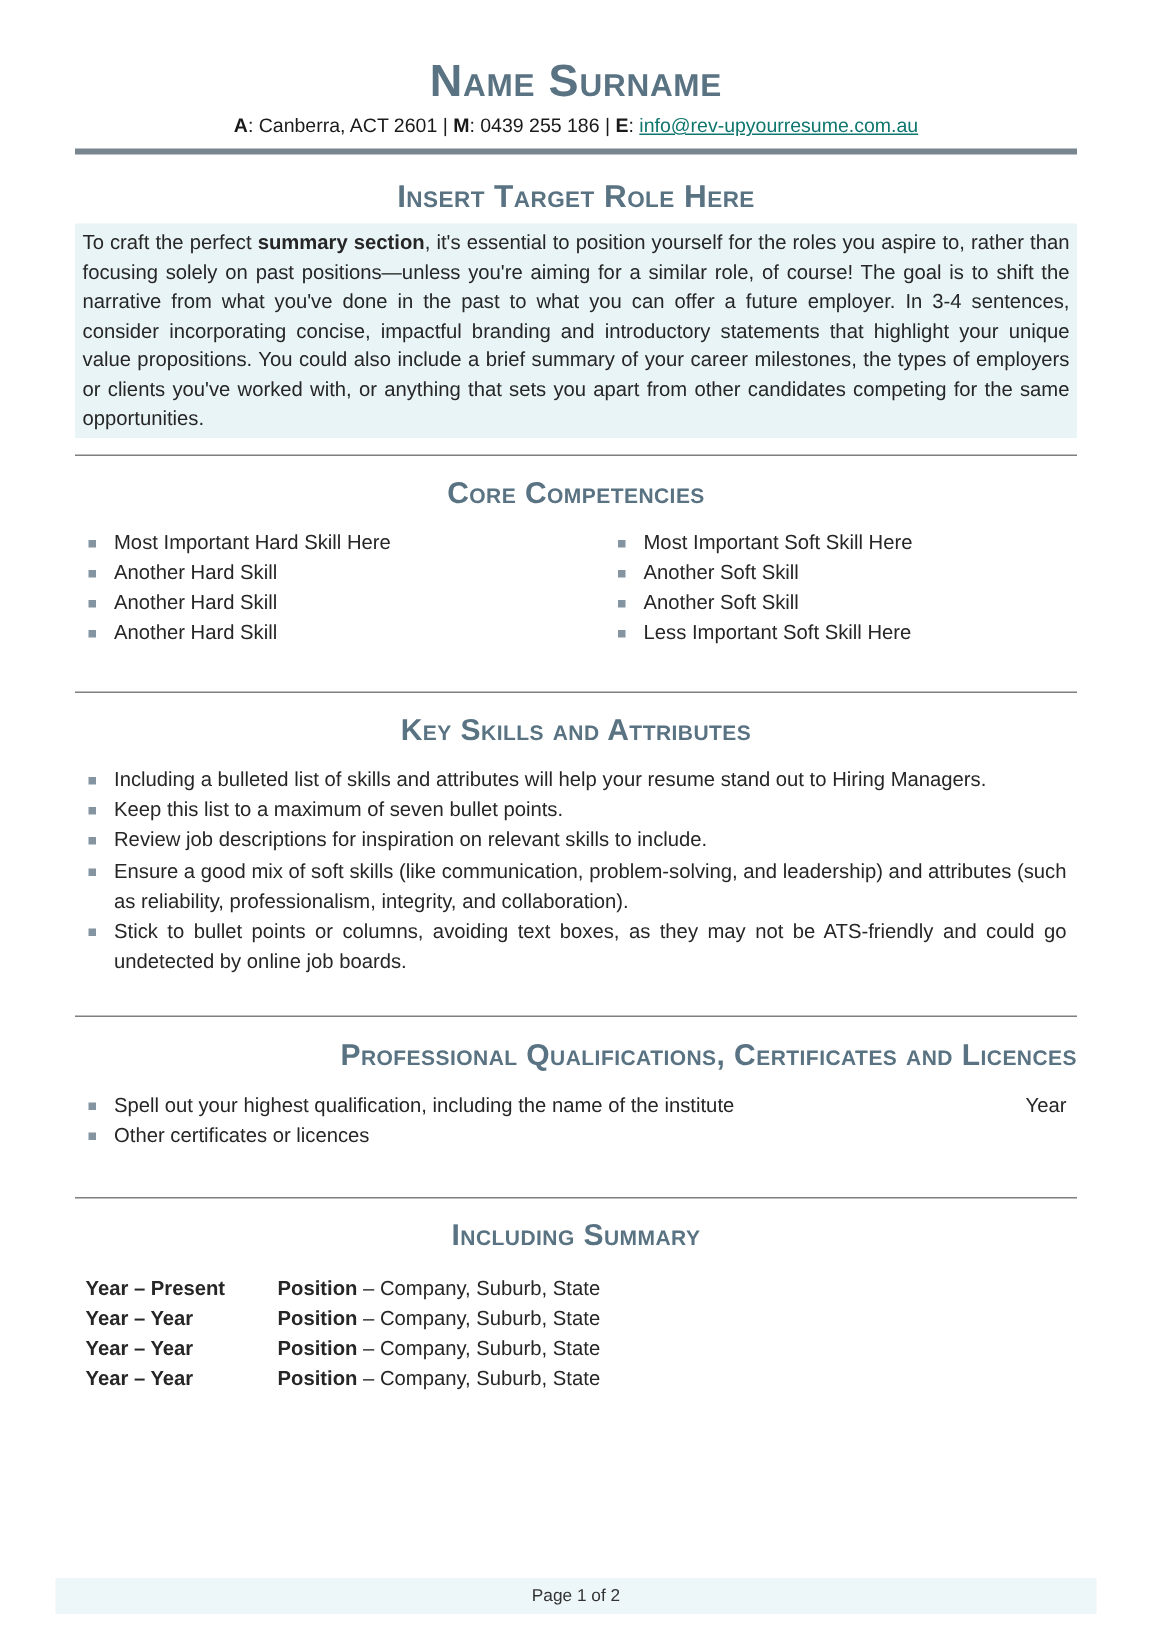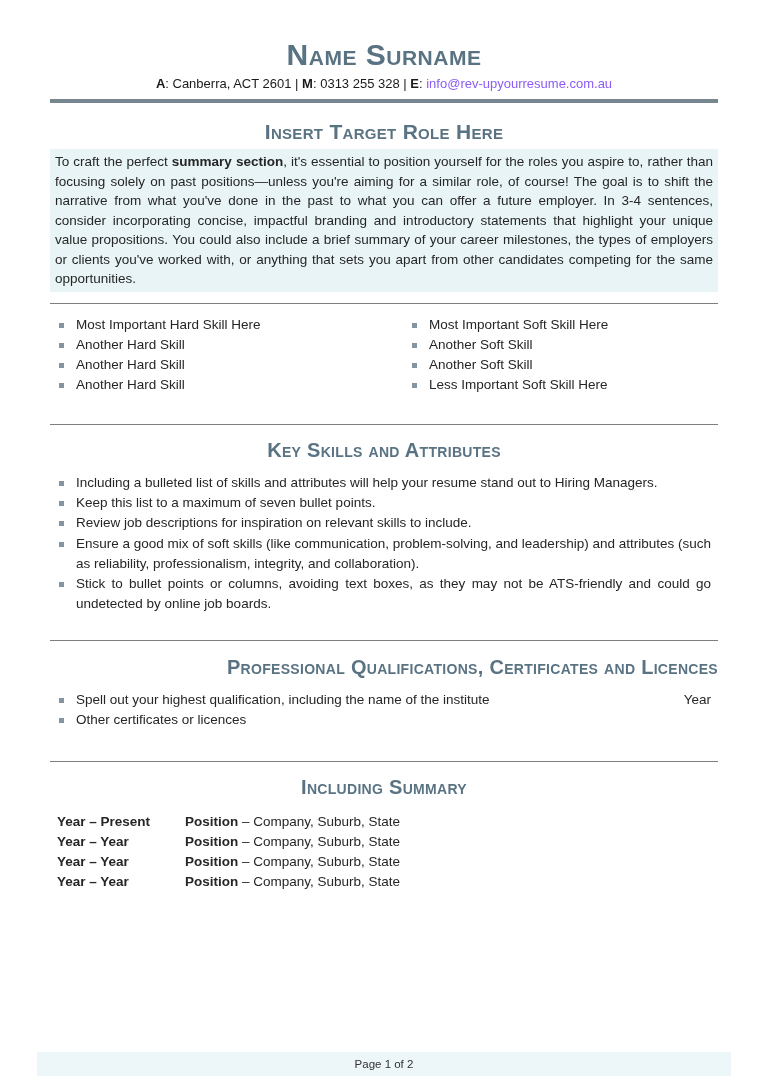--- a/index.html
+++ b/index.html
@@ -19,21 +19,21 @@
   .name-title {
     font-variant: small-caps;
     font-weight: bold;
     font-size: 30px;
     line-height: 34px;
     color: #5a7383;
     letter-spacing: 0.5px;
   }
   .contact-line { margin-top: 3px; font-size: 13px; line-height: 17px; color: #1a1a1a; }
   .contact-line b { font-weight: bold; }
-  .email-link { color: #8b5cf6; cursor: pointer; }
+  .email-link { color: #0f766e; text-decoration: underline; cursor: pointer; }
   .header-rule { margin-top: 7px; height: 4px; background: #77868f; }
 
   
   .section-heading {
     font-variant: small-caps;
     font-weight: bold;
     font-size: 20px;
     line-height: 24px;
     color: #5a7383;
     text-align: center;
@@ -108,33 +108,34 @@
 </style>
 </head>
 <body>
 
 <div class="page">
   <div class="content">
 
     <header class="doc-header">
       <div class="name-title">Name Surname</div>
       <div class="contact-line">
-        <b>A</b><span>: Canberra, ACT 2601</span><span> | </span><b>M</b><span>: 0313 255 328</span><span> | </span><b>E</b><span>: </span><a class="email-link">info@rev-upyourresume.com.au</a>
+        <b>A</b><span>: Canberra, ACT 2601</span><span> | </span><b>M</b><span>: 0439 255 186</span><span> | </span><b>E</b><span>: </span><a class="email-link">info@rev-upyourresume.com.au</a>
       </div>
       <div class="header-rule"></div>
     </header>
 
     <section>
       <h2 class="section-heading role-heading">Insert Target Role Here</h2>
       <p class="summary-para"><span>To craft the perfect </span><b>summary section</b><span>, it's essential to position yourself for the roles you aspire to, rather than focusing solely on past positions—unless you're aiming for a similar role, of course! The goal is to shift the narrative from what you've done in the past to what you can offer a future employer. In 3-4 sentences, consider incorporating concise, impactful branding and introductory statements that highlight your unique value propositions. You could also include a brief summary of your career milestones, the types of employers or clients you've worked with, or anything that sets you apart from other candidates competing for the same opportunities.</span></p>
     </section>
 
     <hr class="divider divider-1">
 
     <section>
+      <h2 class="section-heading cc-heading">Core Competencies</h2>
       <div class="cc-columns">
         <ul class="bullets">
           <li>Most Important Hard Skill Here</li>
           <li>Another Hard Skill</li>
           <li>Another Hard Skill</li>
           <li>Another Hard Skill</li>
         </ul>
         <ul class="bullets">
           <li>Most Important Soft Skill Here</li>
           <li>Another Soft Skill</li>

